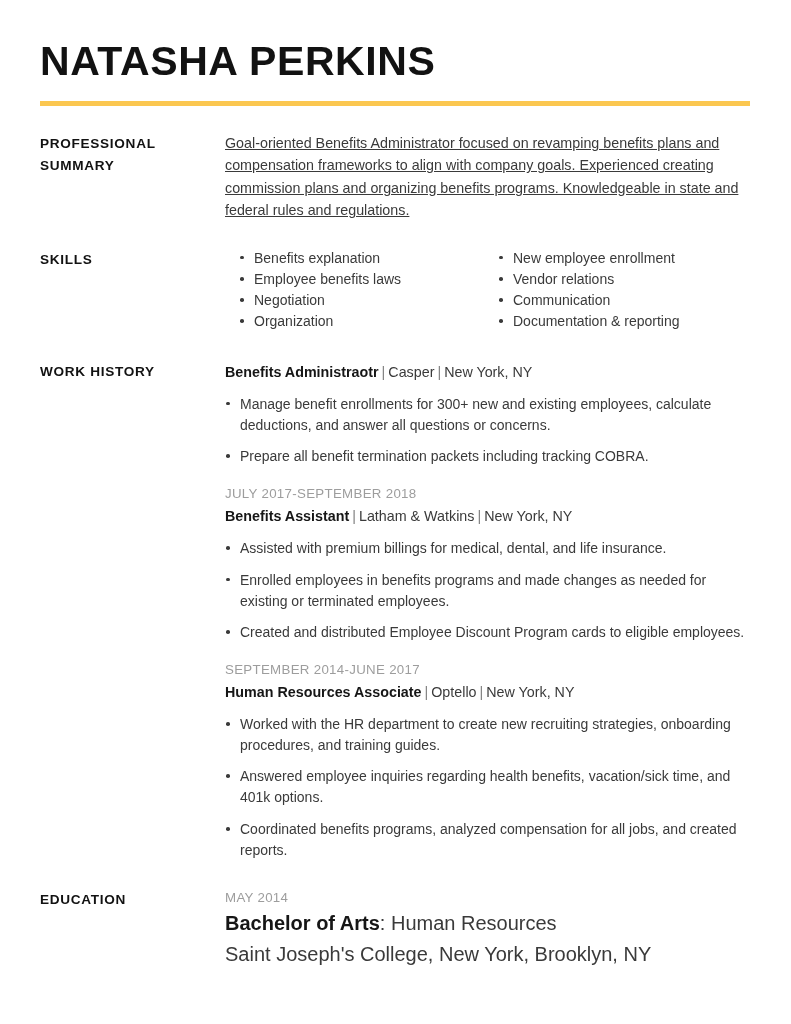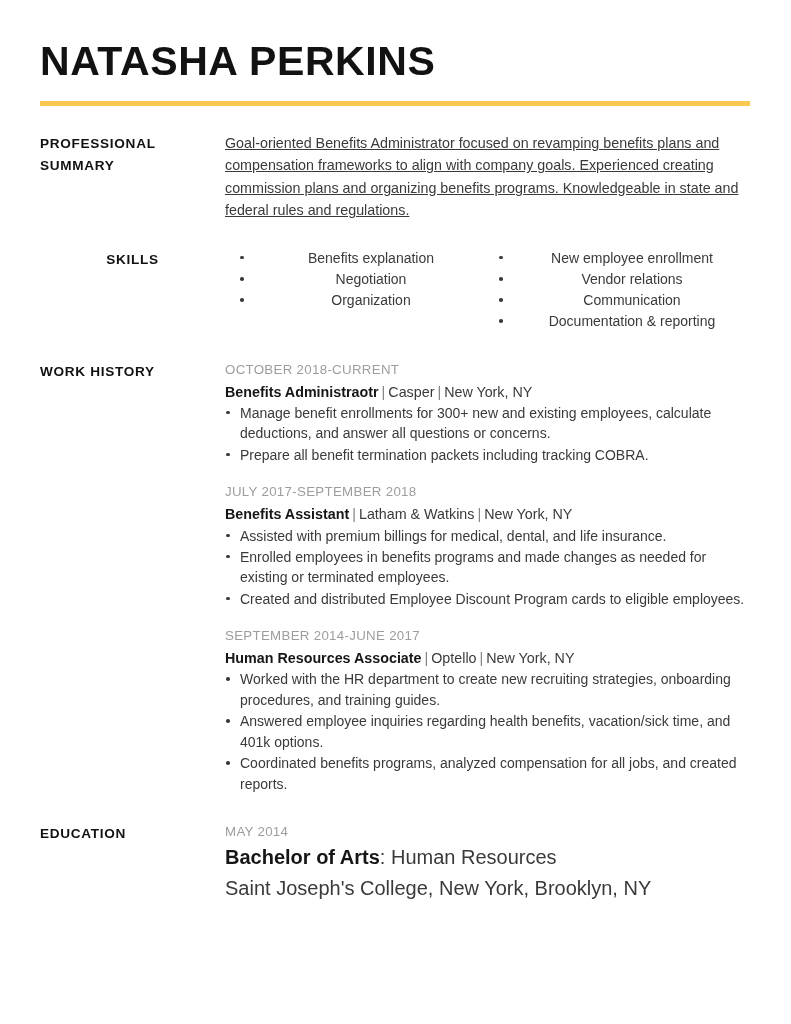--- a/index.html
+++ b/index.html
@@ -75,21 +75,21 @@
   .sec-summary { margin-top: 26px; }
   .summary-text {
     font-size: 14.3px;
     line-height: 1.57;
     color: #3a3a3a;
     max-width: 520px;
     text-decoration: underline;
   }
 
   
-  .sec-skills { margin-top: 26px; text-align: center; }
+  .sec-skills { margin-top: 26px; }
   .skills-cols {
     display: flex;
   }
   .skills-col {
     flex: 0 0 50%;
     box-sizing: border-box;
   }
   .skills-col:first-child { padding-left: 14px; }
   .skills-col:last-child  { padding-left: 10px; }
   ul.bullets {
@@ -138,20 +138,21 @@
   }
   .sep { color: #7f7f7f; padding: 0 3px; }
   .job-bullets {
     margin-top: 2px;
     padding-left: 20px;
   }
   .job-bullets > li {
     padding-left: 14px;
     line-height: 1.5;
     margin-bottom: 0px;
+    margin-top: 11px;
   }
   .job-bullets > li::before { top: 8.5px; }
 
   
   .sec-edu { margin-top: 27px; }
   .edu-date {
     font-size: 13.3px;
     letter-spacing: 0.3px;
     color: #9d9d9d;
     line-height: 1.5;
@@ -180,20 +181,21 @@
     </div>
   </div>
 
   <div class="section sec-skills">
     <div class="section-label">SKILLS</div>
     <div class="section-body">
       <div class="skills-cols">
         <div class="skills-col">
           <ul class="bullets">
             <li>Benefits explanation</li>
+            <li>Employee benefits laws</li>
             <li>Negotiation</li>
             <li>Organization</li>
           </ul>
         </div>
         <div class="skills-col">
           <ul class="bullets">
             <li>New employee enrollment</li>
             <li>Vendor relations</li>
             <li>Communication</li>
             <li>Documentation &amp; reporting</li>
@@ -201,21 +203,20 @@
         </div>
       </div>
     </div>
   </div>
 
   <div class="section sec-work">
     <div class="section-label">WORK HISTORY</div>
     <div class="section-body">
 
       <div class="job">
-        <div class="job-date">OCTOBER 2018-CURRENT</div>
         <div class="job-head">
           <span class="job-title">Benefits Administraotr</span><span class="sep">|</span><span>Casper</span><span class="sep">|</span><span>New York, NY</span>
         </div>
         <ul class="bullets job-bullets">
           <li>Manage benefit enrollments for 300+ new and existing employees, calculate deductions, and answer all questions or concerns.</li>
           <li>Prepare all benefit termination packets including tracking COBRA.</li>
         </ul>
       </div>
 
       <div class="job">

